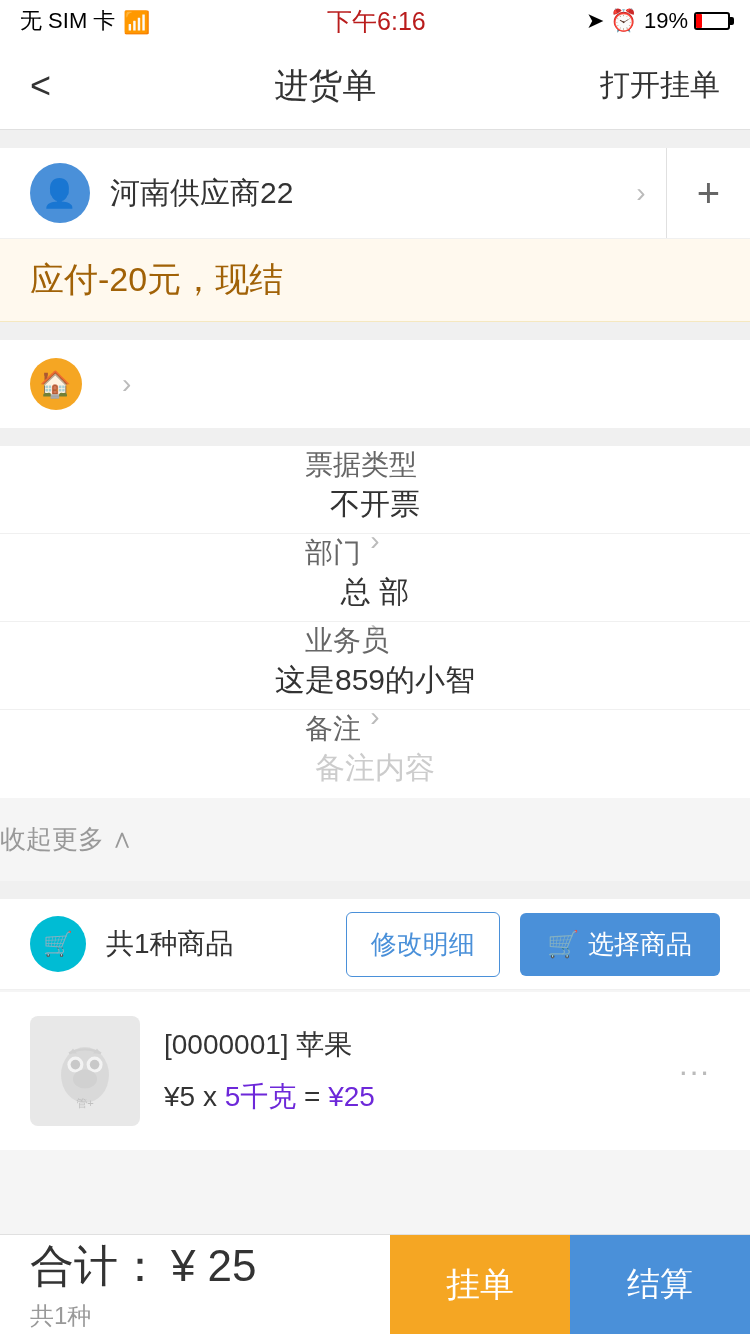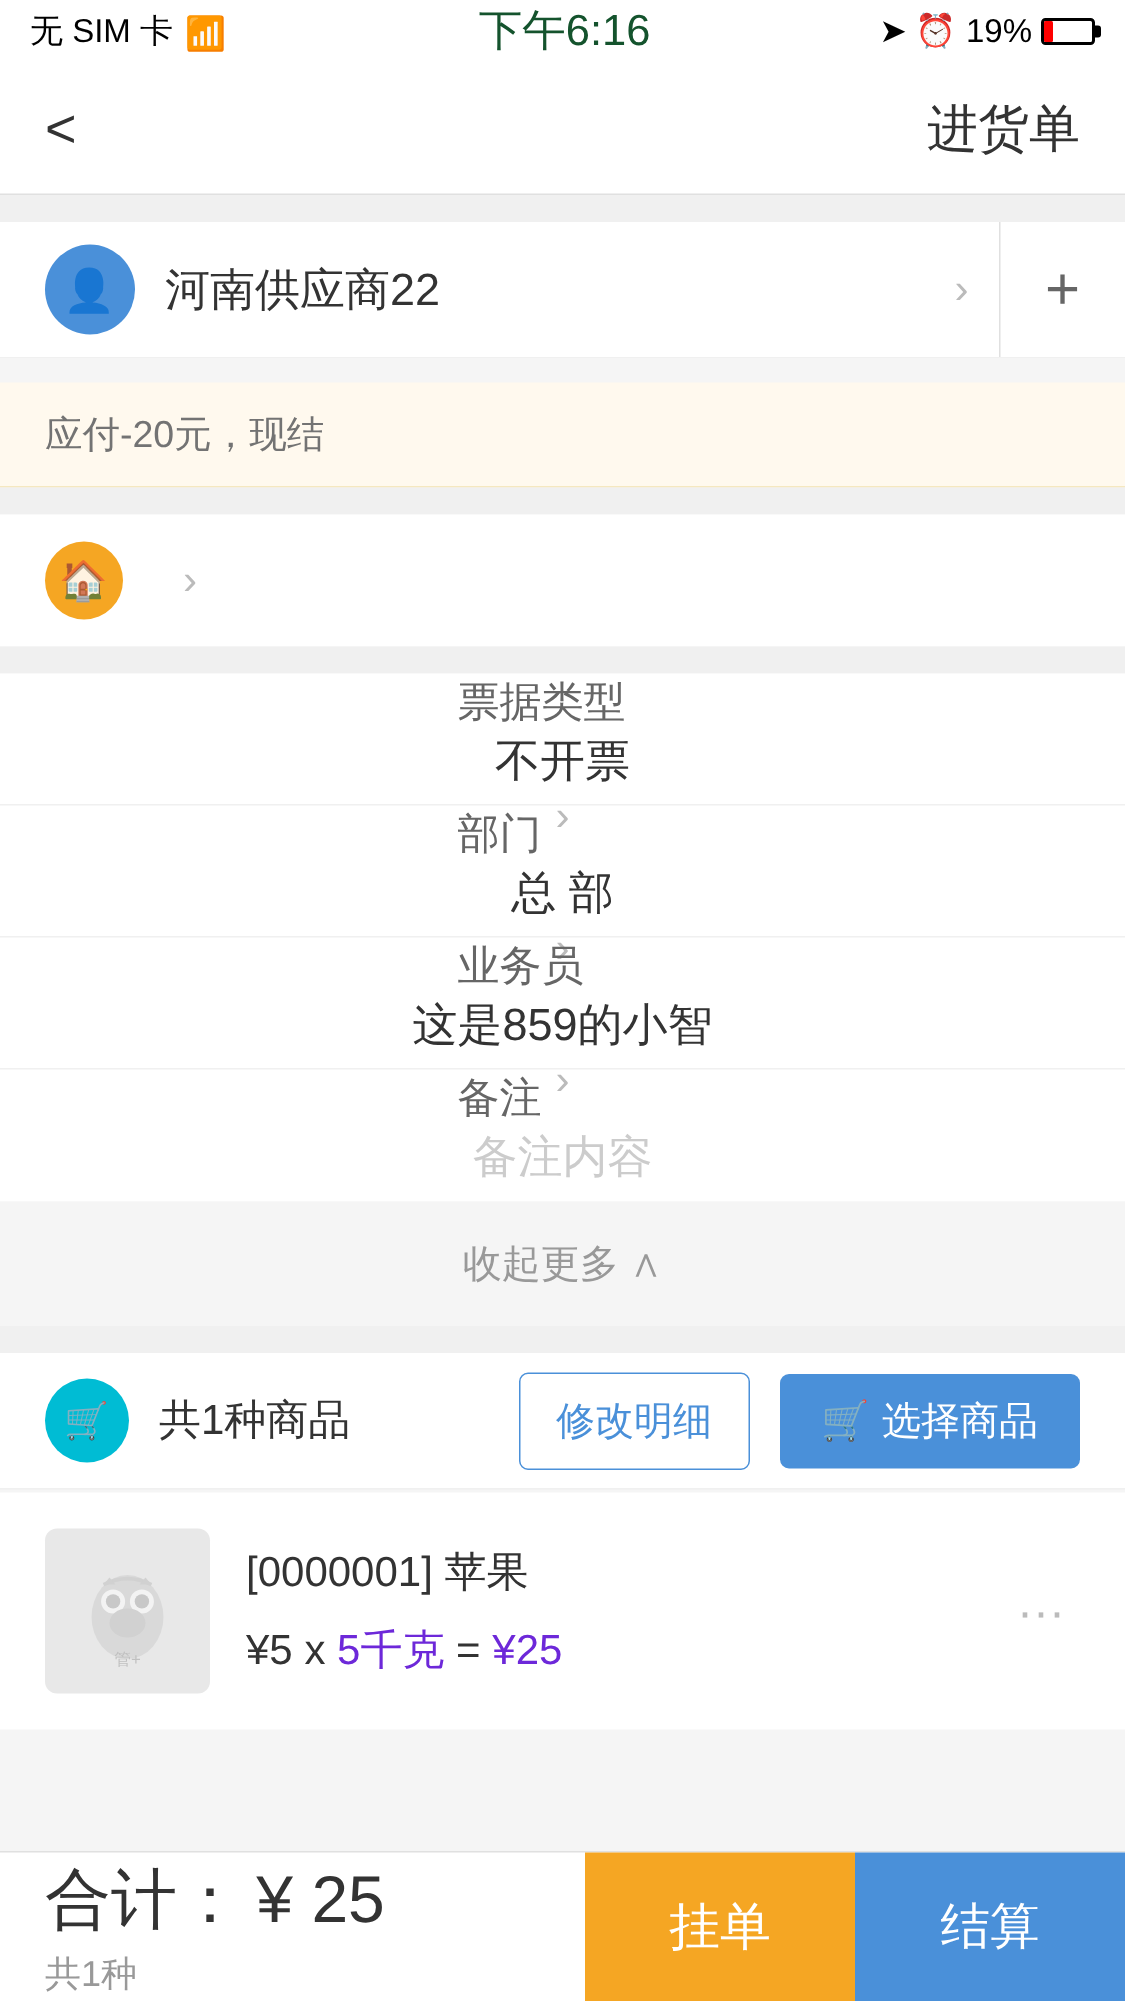--- a/index.html
+++ b/index.html
@@ -16,21 +16,21 @@
     .status-bar {
       background: #fff;
       height: 42px;
       display: flex;
       align-items: center;
       justify-content: space-between;
       padding: 0 20px;
       font-size: 24px;
     }
     .status-left { display: flex; align-items: flex-end; gap: 8px; font-size: 22px; color: #000; }
-    .status-center { font-size: 29px; color: #14532d; font-weight: 500; margin-left: 16px; }
+    .status-center { font-size: 25px; color: #b91c1c; font-weight: 500; margin-left: 16px; }
     .status-right { display: flex; align-items: center; gap: 6px; font-size: 22px; color: #000; }
     .battery-icon {
       width: 36px; height: 18px; border: 2px solid #000; border-radius: 3px; position: relative; display: inline-block;
     }
     .battery-icon::after {
       content: ''; position: absolute; right: -6px; top: 50%; transform: translateY(-50%);
       width: 4px; height: 8px; background: #000; border-radius: 0 2px 2px 0;
     }
     .battery-fill {
       width: 20%; height: 100%; background: red; border-radius: 1px;
@@ -77,24 +77,23 @@
       color: #fff; font-size: 28px; margin-right: 20px; flex-shrink: 0;
     }
     .supplier-name { font-size: 30px; color: #333; flex: 1; }
     .chevron-icon { color: #bbb; font-size: 28px; margin: 0 20px; }
     .add-btn { font-size: 40px; color: #666; padding: 0 0 0 30px; }
 
     
     .payment-notice {
       background: #fff9ee;
       padding: 18px 30px;
-      font-size: 25px;
-      color: #737373;
+      font-size: 34px;
+      color: #a16207;
       border-bottom: 1px solid #f5e8c0;
-      margin-top: 16px;
     }
 
     
     .form-section {
       background: #fff;
       margin-top: 0;
     }
     .form-row {
       display: flex;
       align-items: center;
@@ -124,21 +123,21 @@
     .warehouse-icon {
       width: 52px; height: 52px; border-radius: 50%; background: #f5a623;
       display: flex; align-items: center; justify-content: center;
       color: #fff; font-size: 26px; margin-right: 20px; flex-shrink: 0;
     }
     .warehouse-name { flex: 1; font-size: 30px; color: #333; }
 
     
     .collapse-btn {
       background: #f5f5f5;
-      text-align: center;
+      text-align: left;
       padding: 24px 0;
       font-size: 26px;
       color: #999;
       cursor: pointer;
     }
 
     
     .product-header {
       background: #fff;
       display: flex;
@@ -235,20 +234,21 @@
     <span>19%</span>
     <div class="battery-icon">
       <div class="battery-fill"></div>
     </div>
   </div>
 </div>
 
 <div class="nav-bar">
   <span class="nav-back">&lt;</span>
   <span class="nav-title">进货单</span>
+  <span class="nav-action">打开挂单</span>
 </div>
 
 <div class="section-gap"></div>
 
 <div class="supplier-section">
   <div class="supplier-row">
     <div class="supplier-avatar">
       <span>👤</span>
     </div>
     <span class="supplier-name">河南供应商22</span>

